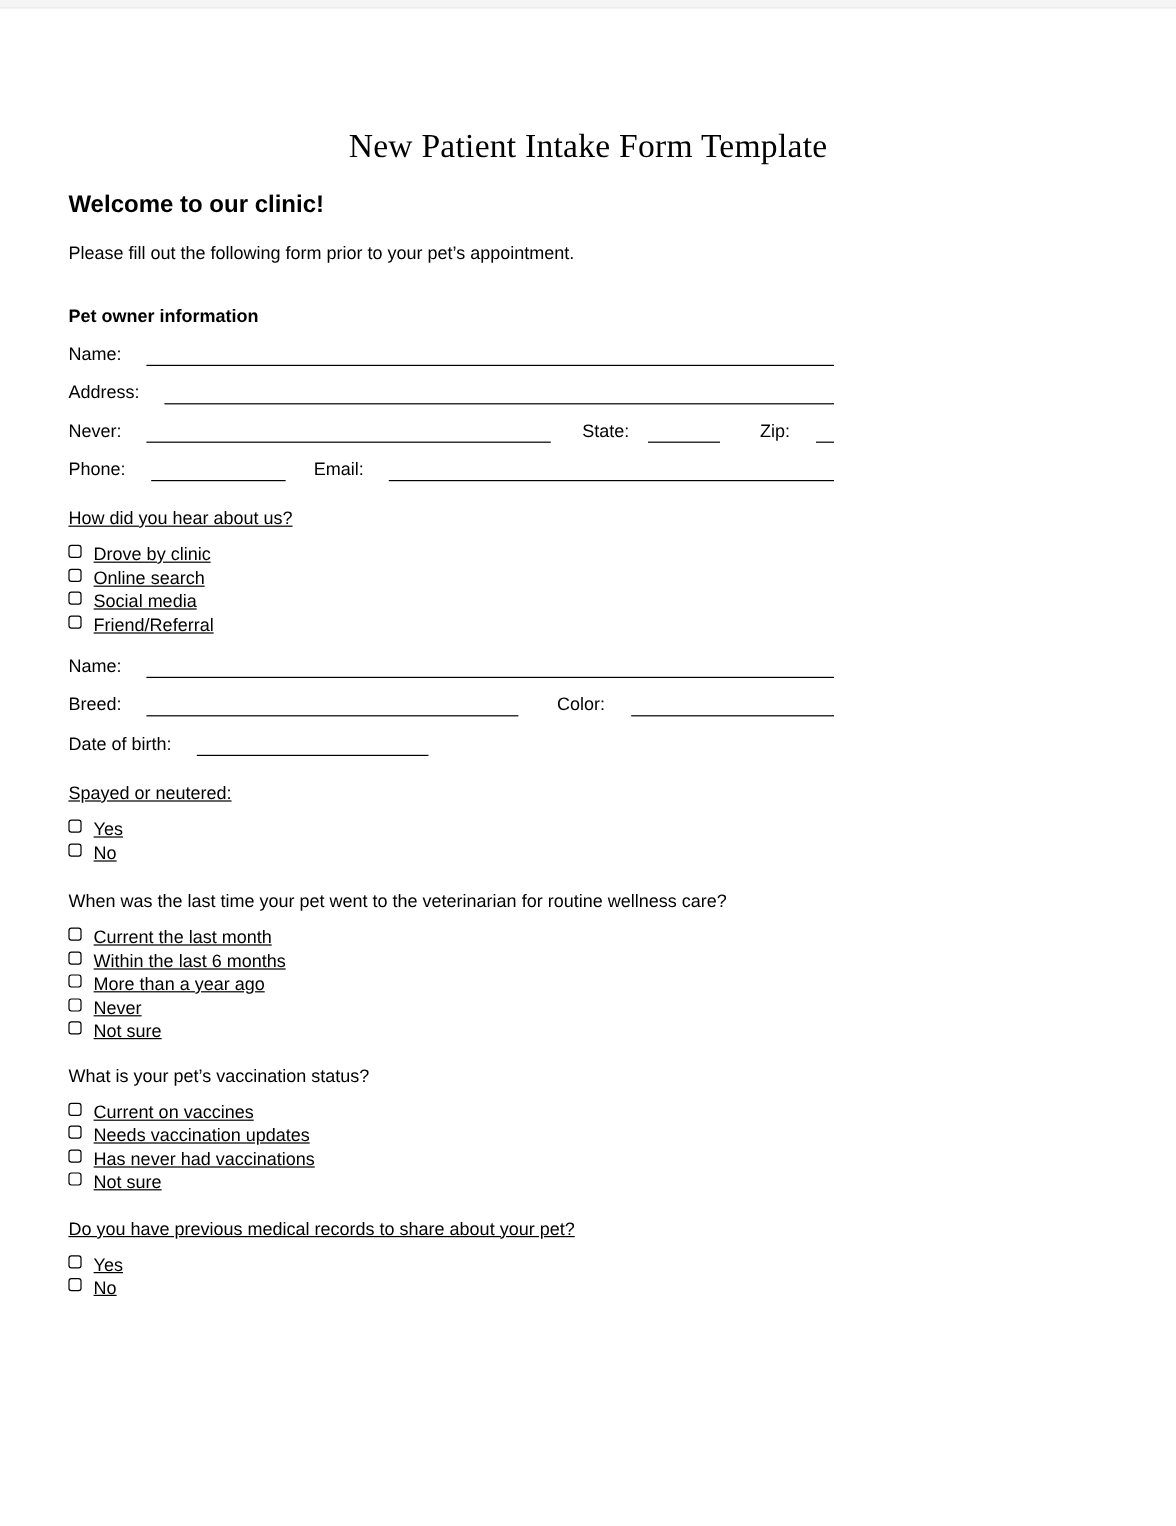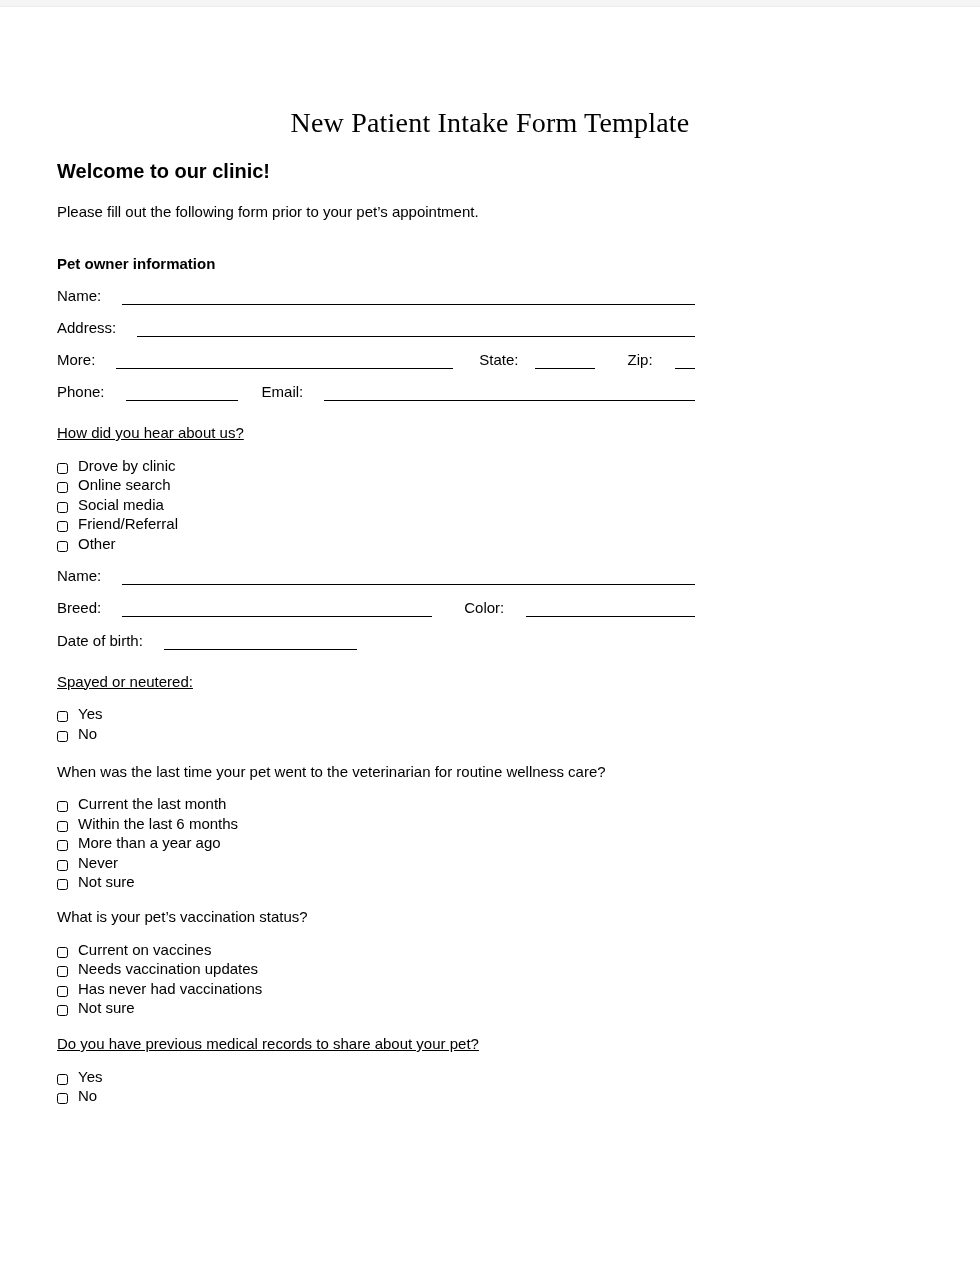--- a/index.html
+++ b/index.html
@@ -99,23 +99,24 @@
   .mt-q-20 { margin-top: 20px; }
   .mt-q-17 { margin-top: 17px; }
 
   .checklist {
     list-style: none;
     margin: 11px 0 0 0;
     padding: 0;
   }
   .checklist li {
     display: flex;
-    align-items: flex-end;
+    align-items: flex-start;
     height: 19.5px;
     font-size: 15px;
+    text-decoration: underline;
   }
   .cbx {
     width: 9px;
     height: 9px;
     border: 1.7px solid #000000;
     border-radius: 2.5px;
     margin-right: 10px;
     flex: 0 0 auto;
   }
 </style>
@@ -138,21 +139,21 @@
       <span class="lbl">Name:</span>
       <span class="line grow ml-5"></span>
     </div>
 
     <div class="field-row mt-row">
       <span class="lbl">Address:</span>
       <span class="line grow ml-5"></span>
     </div>
 
     <div class="field-row mt-row">
-      <span class="lbl">More:</span>
+      <span class="lbl">Never:</span>
       <span class="line w-city ml-5"></span>
       <span class="lbl ml-10">State:</span>
       <span class="line w-state"></span>
       <span class="lbl ml-17">Zip:</span>
       <span class="line grow ml-6"></span>
     </div>
 
     <div class="field-row mt-row">
       <span class="lbl">Phone:</span>
       <span class="line w-phone ml-5"></span>
@@ -176,24 +177,20 @@
         <li>
           <span class="cbx"></span>
           <span>Social media</span>
         </li>
 
         <li>
           <span class="cbx"></span>
           <span>Friend/Referral</span>
         </li>
 
-        <li>
-          <span class="cbx"></span>
-          <span>Other</span>
-        </li>
       </ul>
 
 
     <div class="field-row mt-row-14">
       <span class="lbl">Name:</span>
       <span class="line grow ml-5"></span>
     </div>
 
     <div class="field-row mt-row">
       <span class="lbl">Breed:</span>

